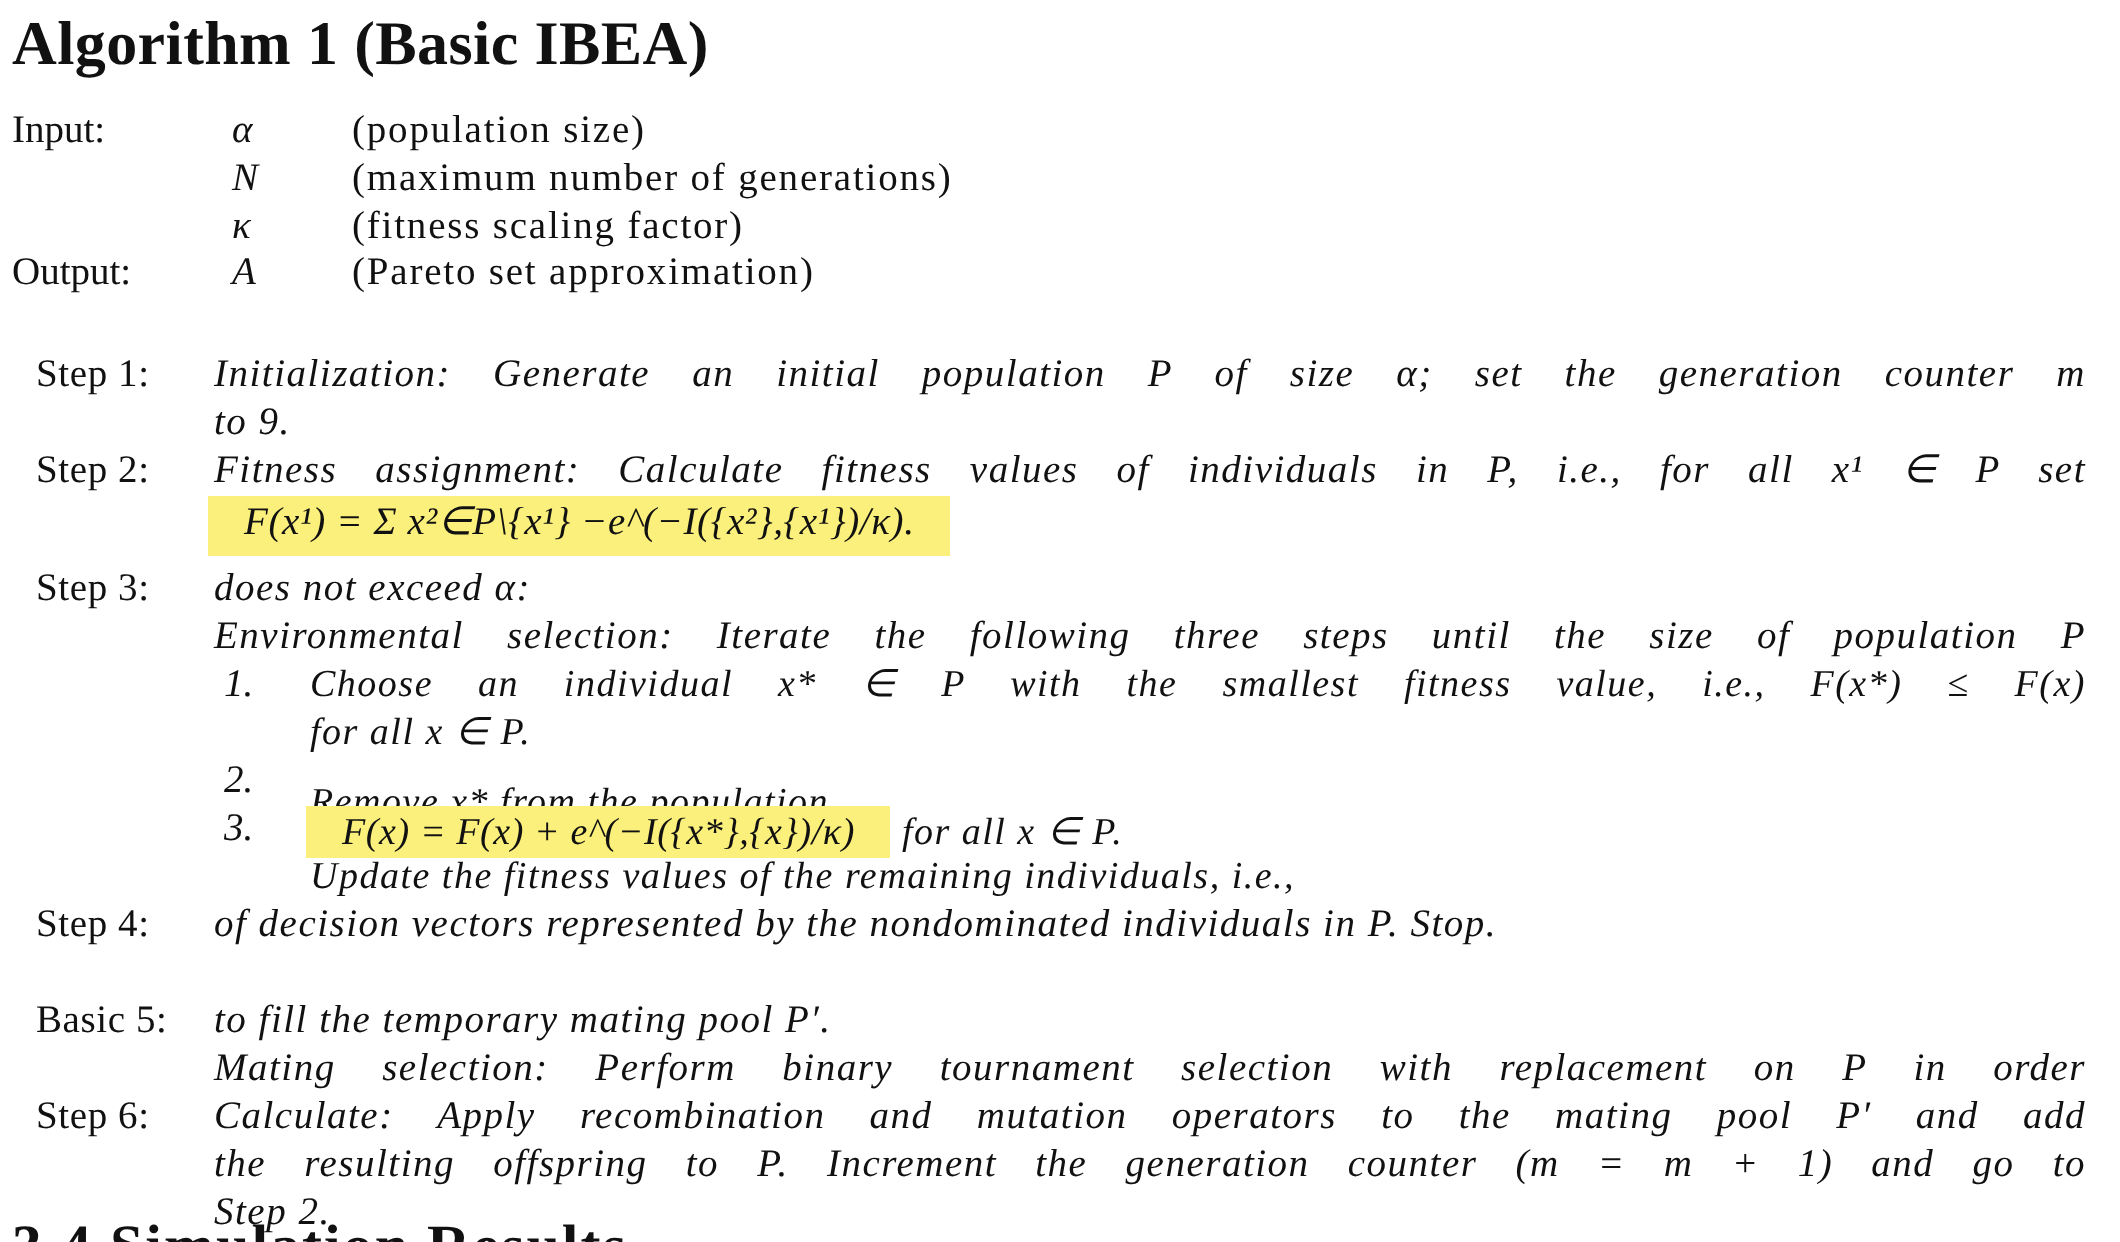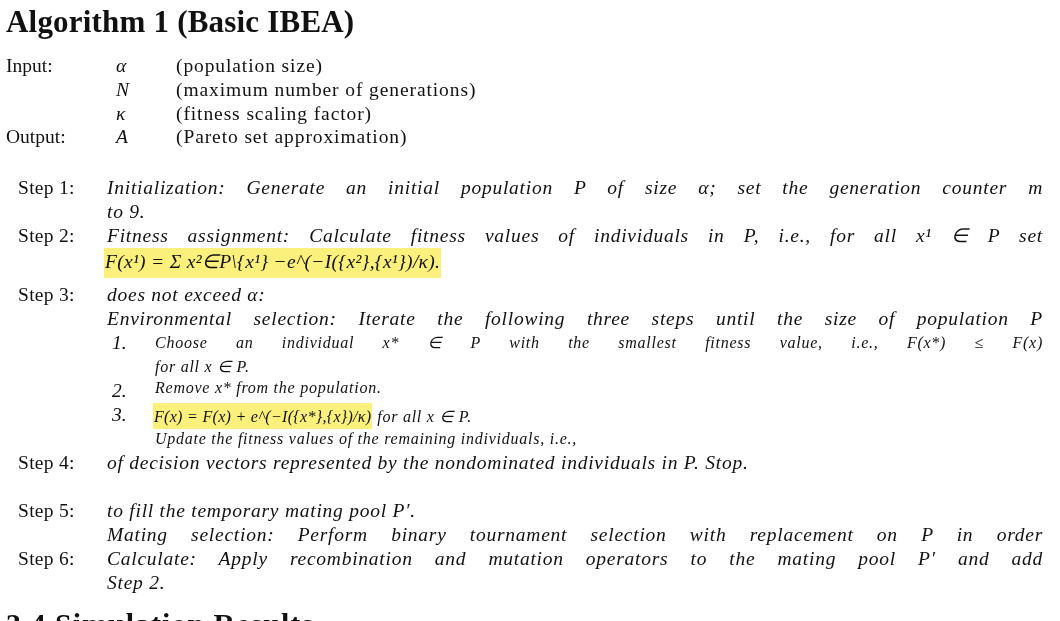--- a/index.html
+++ b/index.html
@@ -66,37 +66,37 @@
     .step-body b { font-weight: normal; }
     .line { display: block; white-space: nowrap; height: 24px; }
     .line.just { text-align: justify; text-align-last: justify; white-space: normal; }
     .hl { background: #fbf07c; }
     .sub-item {
       position: absolute;
       left: 155px;
       width: 888px;
       font-family: "Liberation Serif", serif;
       font-style: italic;
-      font-size: 16px;
+      font-size: 19px;
       line-height: 24px;
       letter-spacing: 0.75px;
     }
     .sub-num {
       position: absolute;
       left: 107px;
       font-family: "Liberation Serif", serif;
       font-style: italic;
       font-size: 19.5px;
       line-height: 24px;
     }
     .formula {
       display: inline-block;
       font-style: italic;
       letter-spacing: 0.3px;
-      padding: 0 1px;
+      padding: 0 18px;
     }
     .cutoff-heading {
       position: absolute;
       left: 6px; top: 607px;
       font-family: "Liberation Serif", serif;
       font-weight: bold;
       font-size: 30px;
       white-space: nowrap;
       letter-spacing: 1px;
     }
@@ -153,51 +153,52 @@
     </div>
   </div>
 
   <span class="sub-num" style="top:331px; left:112px;">1.</span>
   <div class="sub-item" style="top:331px;">
     <span class="line just">Choose an individual x* ∈ P with the smallest fitness value, i.e., F(x*) ≤ F(x)</span>
     <span class="line">for all x ∈ P.</span>
   </div>
 
   <span class="sub-num" style="top:379px; left:112px;">2.</span>
-  <div class="sub-item" style="top:376px;">
+  <div class="sub-item" style="top:390px;">
     <span class="line">Remove x* from the population.</span>
   </div>
 
   <span class="sub-num" style="top:403px; left:112px;">3.</span>
   <div class="sub-item" style="top:403px;">
     <span class="line">
       <span class="formula hl" style="margin-left:-2px; padding-top:2px;">F(x) = F(x) + e^(−I({x*},{x})/κ)</span>
       <span>for all x ∈ P.</span>
     </span>
     <span class="line">Update the fitness values of the remaining individuals, i.e.,</span>
   </div>
 
   <div class="step" style="top:451px;">
     <span class="step-label">Step 4:</span>
     <div class="step-body">
       <span class="line">of decision vectors represented by the nondominated individuals in P. Stop.</span>
     </div>
   </div>
 
   <div class="step" style="top:499px;">
-    <span class="step-label">Step 5:</span>
+    <span class="step-label">Basic 5:</span>
     <div class="step-body">
       <span class="line">to fill the temporary mating pool P′.</span>
       <span class="line just"><b>Mating selection:</b> <span>Perform binary tournament selection with replacement on P in order</span></span>
     </div>
   </div>
 
   <div class="step" style="top:547px;">
     <span class="step-label">Step 6:</span>
     <div class="step-body">
       <span class="line just"><b>Calculate:</b> <span>Apply recombination and mutation operators to the mating pool P′ and add</span></span>
+      <span class="line just">the resulting offspring to P. Increment the generation counter (m = m + 1) and go to</span>
       <span class="line">Step 2.</span>
     </div>
   </div>
 
   <div class="cutoff-heading">3.4  Simulation Results</div>
 
 </div>
 
 </body></html>

